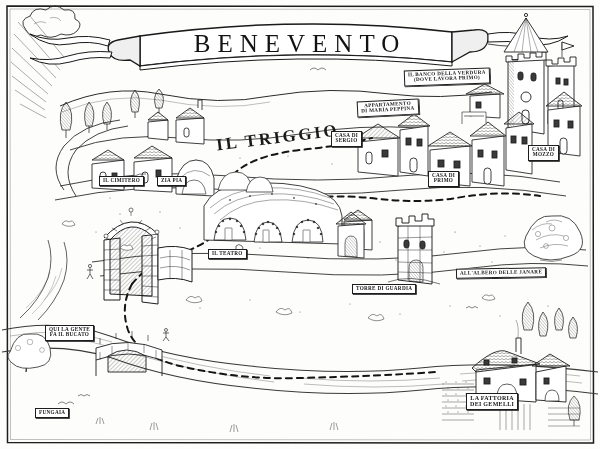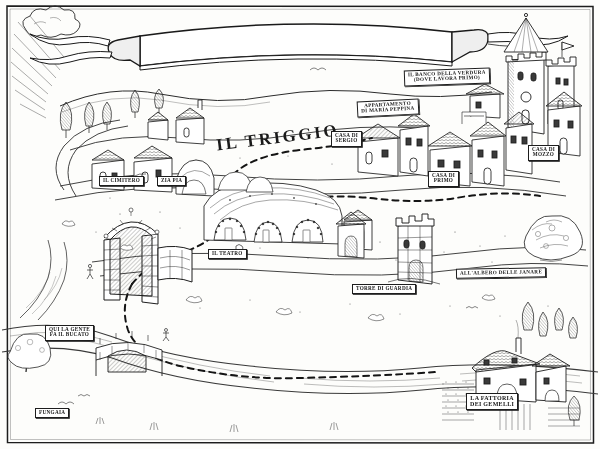--- a/index.html
+++ b/index.html
@@ -645,20 +645,21 @@
 
     <g stroke="#3a3a3a" stroke-width="0.5" fill="none">
       <path d="M150 430 l2 -7 M154 430 l0 -8 M158 430 l-2 -7"></path>
       <path d="M230 432 l2 -7 M234 432 l0 -8 M238 432 l-2 -7"></path>
       <path d="M330 430 l2 -7 M334 430 l0 -8 M338 430 l-2 -7"></path>
       <path d="M96 424 l2 -6 M100 424 l0 -7 M104 424 l-2 -6"></path>
     </g>
 
   </svg>
 
+  <div id="banner-title">BENEVENTO</div>
 
   <div id="district-name" style="left:216px;top:128px;">IL TRIGGIO</div>
 
   <div id="plaques">
       <div class="plaque t6" style="left: 404px; top: 69px; transform: rotate(-2deg);">
         <span class="l1">IL BANCO DELLA VERDURA</span>
         <span class="l2">(DOVE LAVORA PRIMO)</span>
       </div>
       <div class="plaque t6" style="left: 357px; top: 100px; transform: rotate(-3deg);">
         <span class="l1">APPARTAMENTO</span>

